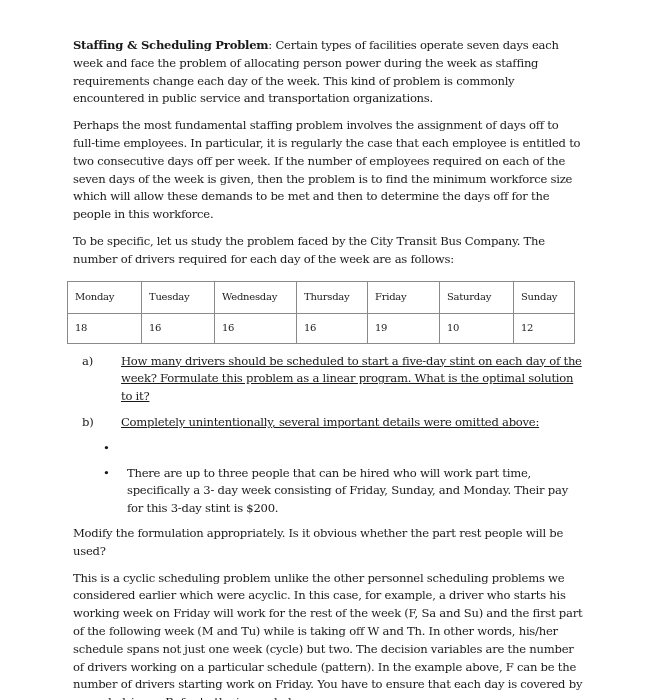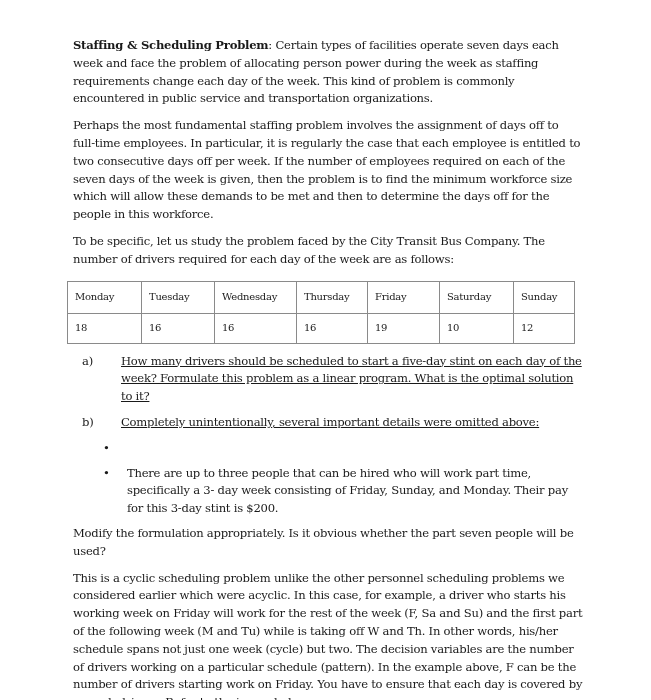--- a/index.html
+++ b/index.html
@@ -80,17 +80,17 @@
   <div class="blist">
     <div class="bitem">
       <span class="bmark">•</span>
     </div>
     <div class="bitem">
       <span class="bmark">•</span>
       <span class="btext">There are up to three people that can be hired who will work part time, specifically a 3- day week consisting of Friday, Sunday, and Monday. Their pay for this 3-day stint is $200.</span>
     </div>
   </div>
 
-  <p>Modify the formulation appropriately. Is it obvious whether the part seven people will be used?</p>
+  <p>Modify the formulation appropriately. Is it obvious whether the part rest people will be used?</p>
 
   <p>This is a cyclic scheduling problem unlike the other personnel scheduling problems we considered earlier which were acyclic. In this case, for example, a driver who starts his working week on Friday will work for the rest of the week (F, Sa and Su) and the first part of the following week (M and Tu) while is taking off W and Th. In other words, his/her schedule spans not just one week (cycle) but two. The decision variables are the number of drivers working on a particular schedule (pattern). In the example above, F can be the number of drivers starting work on Friday. You have to ensure that each day is covered by enough drivers. Refer to the image below.</p>
 
 </div>
 
 </body></html>

